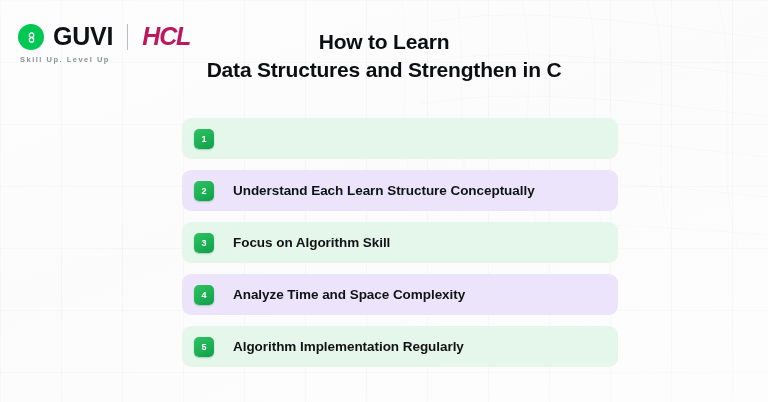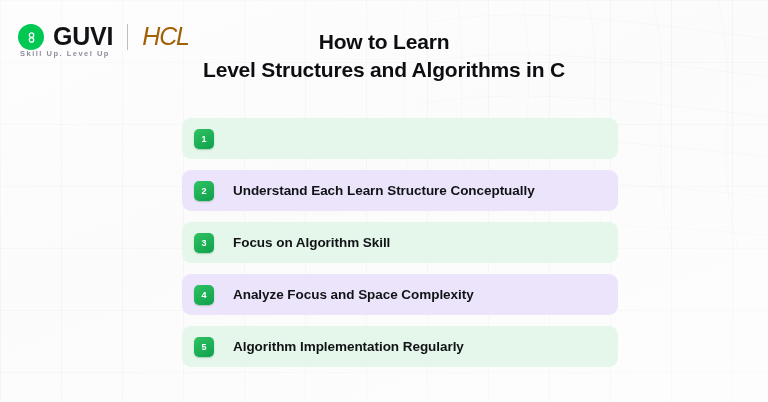--- a/index.html
+++ b/index.html
@@ -77,28 +77,28 @@
     line-height: 1;
   }
   .brand-divider {
     width: 1px;
     height: 26px;
     background: #b9bcc4;
     margin: 0 5px;
   }
   .hcl-word {
     font-size: 25px;
-    font-weight: 400;
+    font-weight: 700;
     font-style: italic;
     letter-spacing: -1.2px;
-    color: #a16207;
+    color: #be185d;
     line-height: 1;
   }
   .brand-tagline {
-    margin-top: 0;
+    margin-top: 6px;
     margin-left: 2px;
     font-size: 7.5px;
     font-weight: 700;
     letter-spacing: 1.5px;
     color: #8b8f98;
     line-height: 1;
     text-align: center;
   }
 
   
@@ -199,38 +199,38 @@
       </span>
       <span class="guvi-word">GUVI</span>
       <span class="brand-divider"></span>
       <span class="hcl-word">HCL</span>
     </div>
     <div class="brand-tagline">Skill Up. Level Up</div>
   </div>
 
   <div class="headline">
     <span class="l1">How to Learn</span>
-    <span class="l2">Level Structures and Algorithms in C</span>
+    <span class="l2">Data Structures and Strengthen in C</span>
   </div>
 
   <div class="steps" id="steps">
       <div class="step-row tone-green">
         <span class="step-badge">1</span>
       </div>
       <div class="step-row tone-purple">
         <span class="step-badge">2</span>
         <span class="step-label">Understand Each Learn Structure Conceptually</span>
       </div>
       <div class="step-row tone-green">
         <span class="step-badge">3</span>
         <span class="step-label">Focus on Algorithm Skill</span>
       </div>
       <div class="step-row tone-purple">
         <span class="step-badge">4</span>
-        <span class="step-label">Analyze Focus and Space Complexity</span>
+        <span class="step-label">Analyze Time and Space Complexity</span>
       </div>
       <div class="step-row tone-green">
         <span class="step-badge">5</span>
         <span class="step-label">Algorithm Implementation Regularly</span>
       </div>
     </div>
 
 </div>
 
 </body></html>

